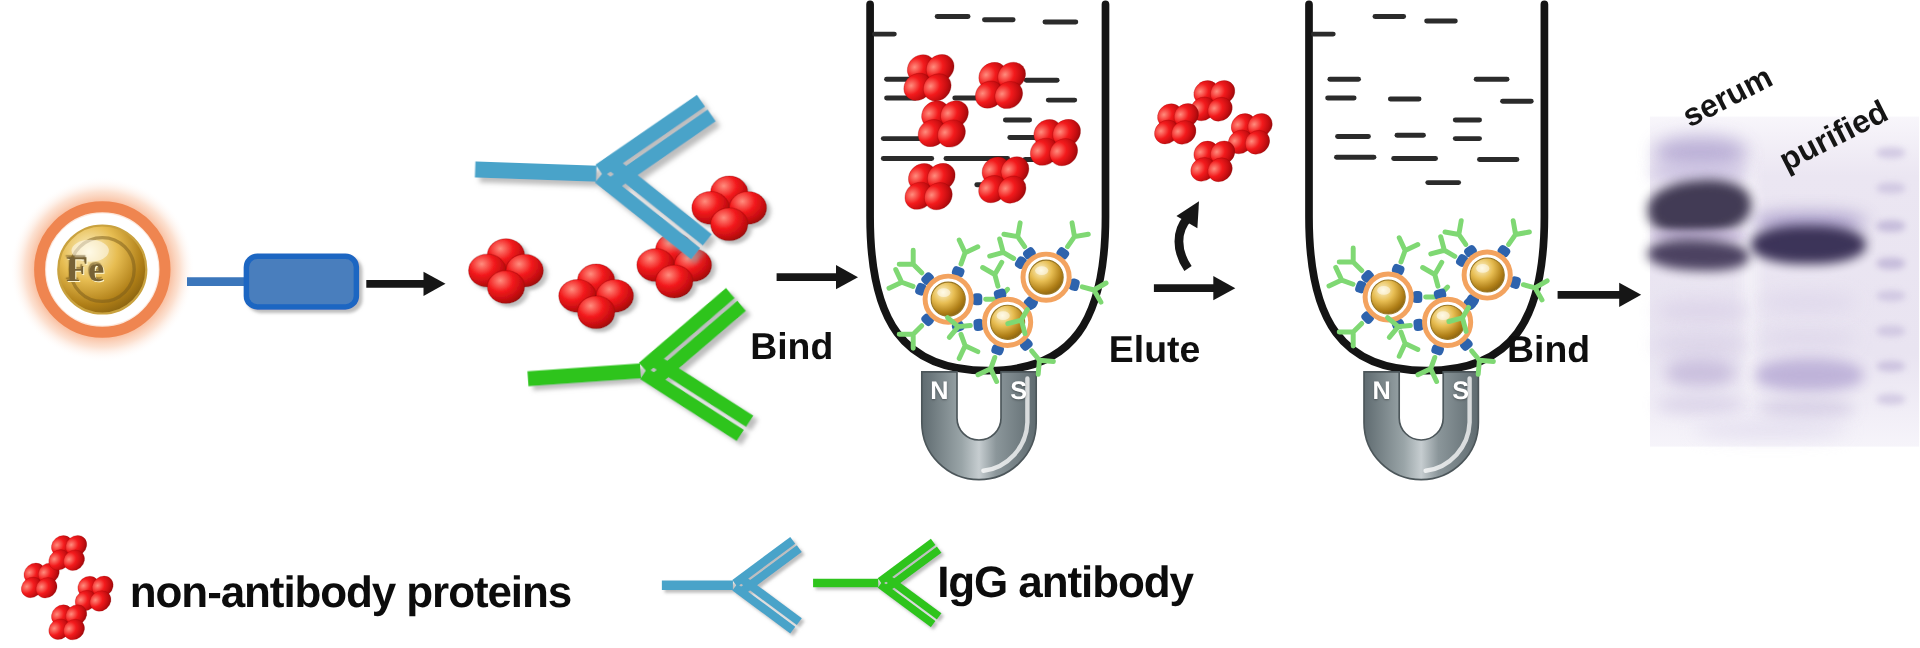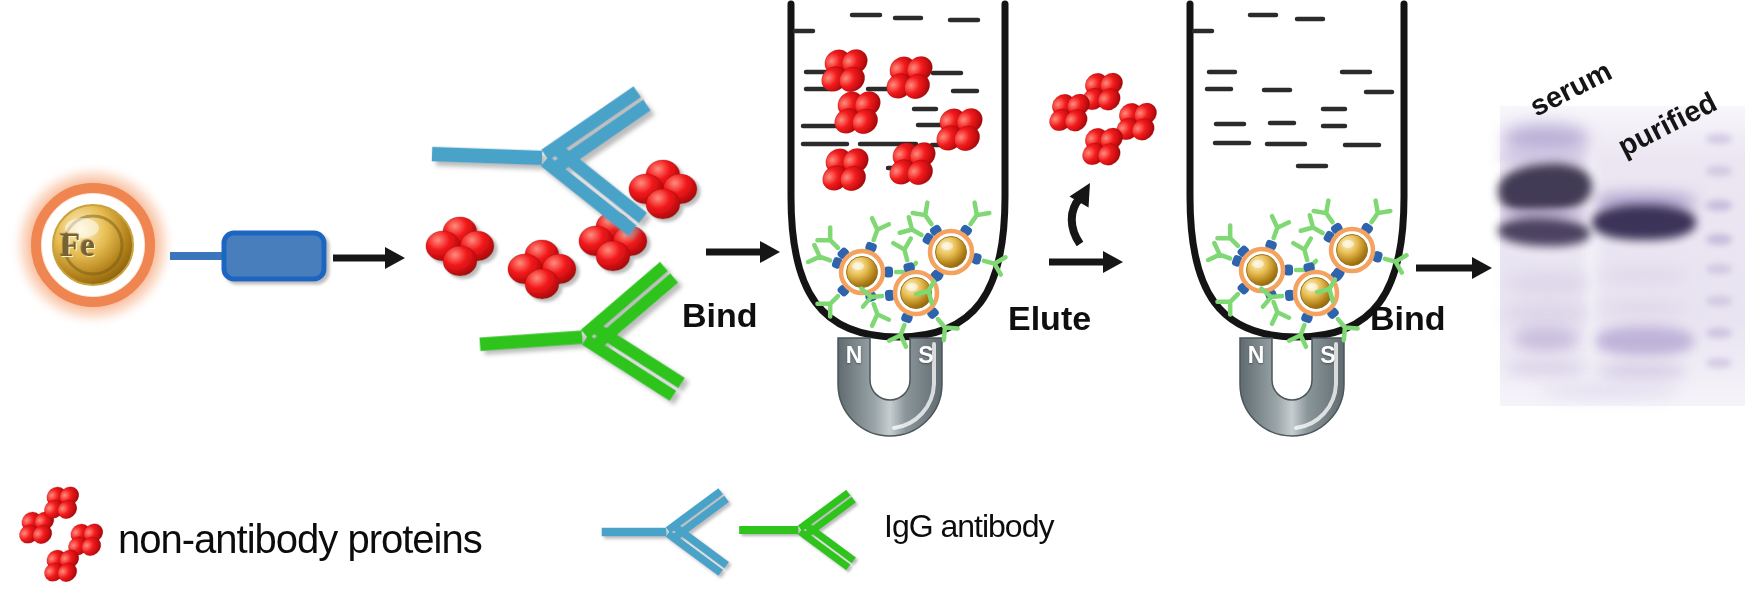--- a/index.html
+++ b/index.html
@@ -5,23 +5,23 @@
   html,body{margin:0;padding:0;background:#fff;}
   .canvas{position:relative;width:1745px;height:589px;background:#fff;overflow:hidden;
           font-family:"Liberation Sans",sans-serif;}
   .canvas svg{position:absolute;left:0;top:0;}
   .step{position:absolute;font-weight:700;font-size:34px;color:#0f0f0f;width:140px;}
   .pole{position:absolute;font-weight:700;font-size:23px;color:#fff;width:32px;text-align:center;
         text-shadow:0 1px 2px rgba(0,0,0,.35);}
   .fe-label{position:absolute;left:60px;top:227px;width:66px;text-align:left;
             font-family:"Liberation Serif",serif;font-weight:700;font-size:33px;color:#776235;
             text-shadow:1px 1px 0 rgba(255,250,215,.95),-1px -1px 1px rgba(80,55,10,.5);}
-  .legend-label{position:absolute;font-weight:400;color:#0c0c0c;white-space:nowrap;}
+  .legend-label{position:absolute;font-weight:700;color:#0c0c0c;white-space:nowrap;}
   .legend-label.l1{left:118px;top:517px;font-size:40px;letter-spacing:-1px;}
-  .legend-label.l2{left:884px;top:508px;font-size:32px;letter-spacing:-1px;}
+  .legend-label.l2{left:852px;top:508px;font-size:40px;letter-spacing:-1px;}
   .gel{position:absolute;left:1500px;top:106px;width:245px;height:300px;
        background:linear-gradient(180deg,#f8f6fb 0%,#ebe6f2 18%,#e9e4f1 72%,#f6f4fa 100%);}
   .gel .band{position:absolute;border-radius:45%;}
   .gel-label{position:absolute;font-weight:700;font-size:29px;color:#151515;white-space:nowrap;
              transform:rotate(-27deg);transform-origin:left center;}
   .gel-label.serum{left:1532px;top:92px;}
   .gel-label.purified{left:1620px;top:132px;}
 </style>
 </head>
 <body>

